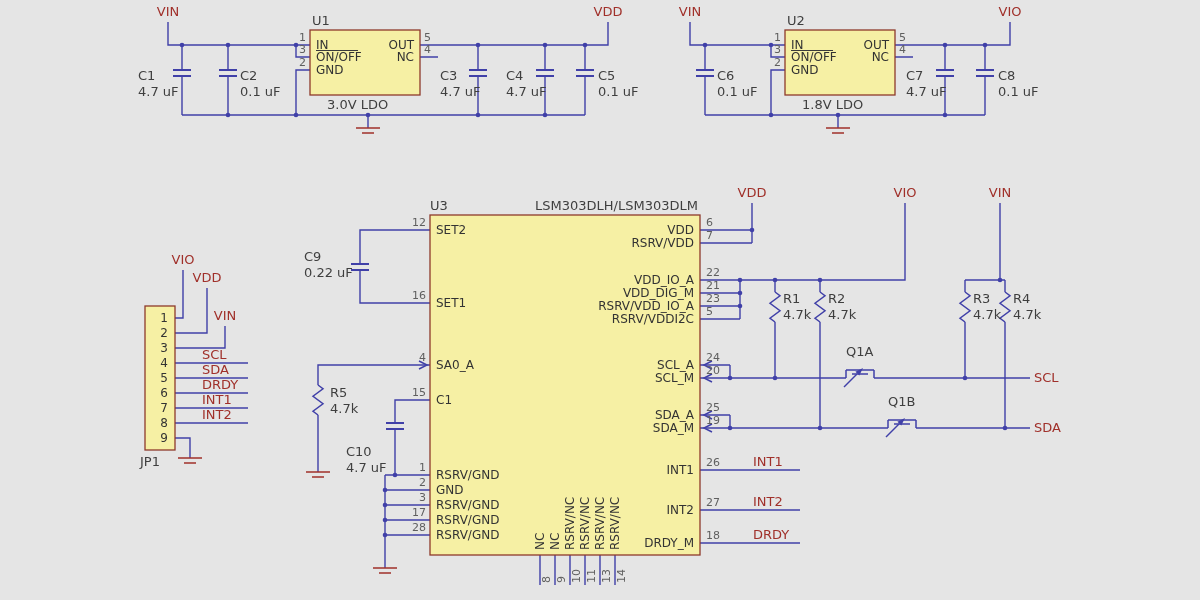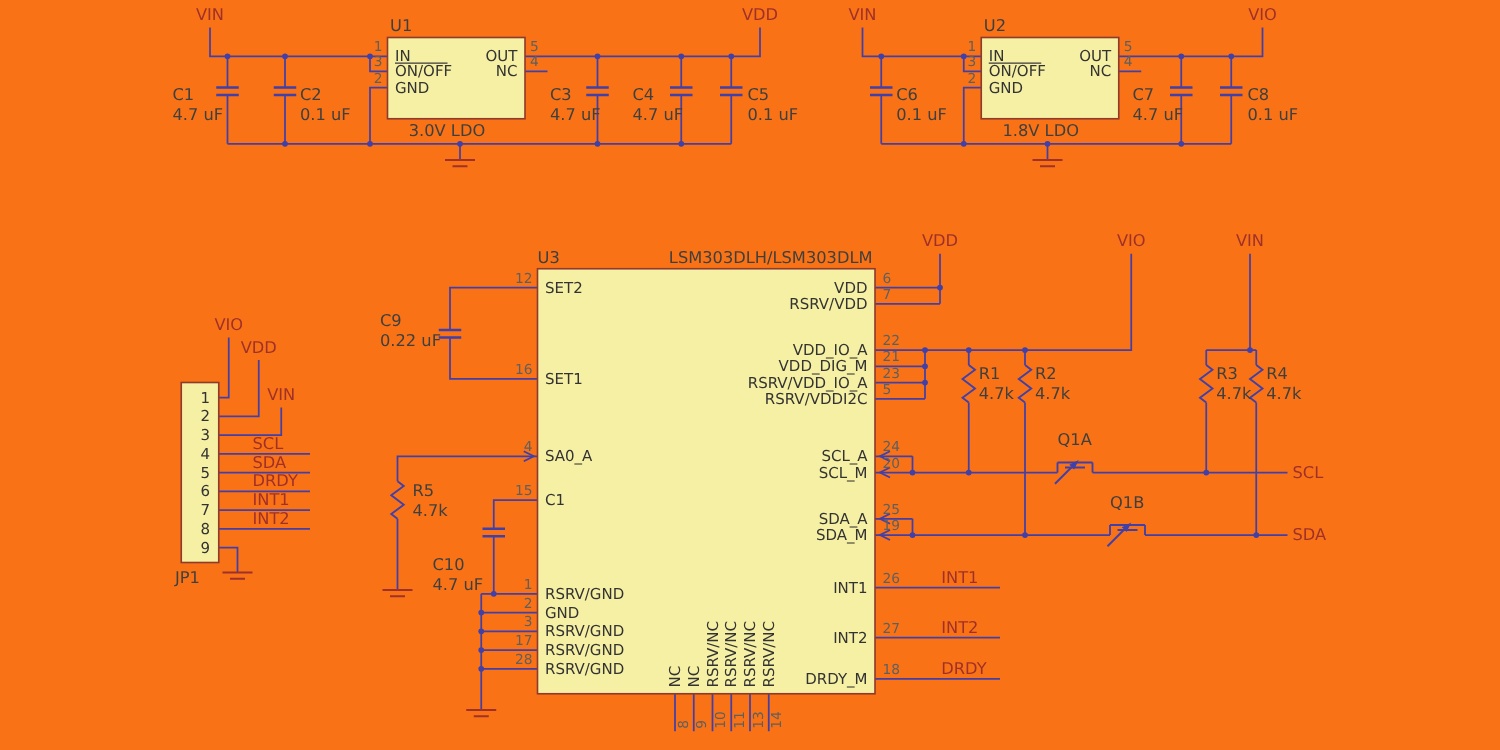--- a/index.html
+++ b/index.html
@@ -1,16 +1,16 @@
 <!DOCTYPE html>
 <html><head>
 <meta charset="utf-8">
 <style>
   html,body{margin:0;padding:0;background:#ffffff;}
-  .stage{position:relative;width:1200px;height:600px;background:#f97316;
+  .stage{position:relative;width:1200px;height:600px;background:#e5e5e5;
          font-family:"DejaVu Sans","Liberation Sans",sans-serif;}
   svg{display:block;}
   .wire{stroke:#4040a8;stroke-width:1.4;fill:none;}
   .sym{stroke:#4040a8;stroke-width:1.5;fill:none;}
   .cap{stroke:#4040a8;stroke-width:1.9;fill:none;}
   .dot{fill:#4040a8;stroke:none;}
   .body{fill:#f6f0a4;stroke:#8e3a2c;stroke-width:1.3;}
   .gnd{stroke:#a0302a;stroke-width:1.7;fill:none;}
   .ol{stroke:#3a3a3a;stroke-width:1;fill:none;}
   text{font-family:"DejaVu Sans","Liberation Sans",sans-serif;}

